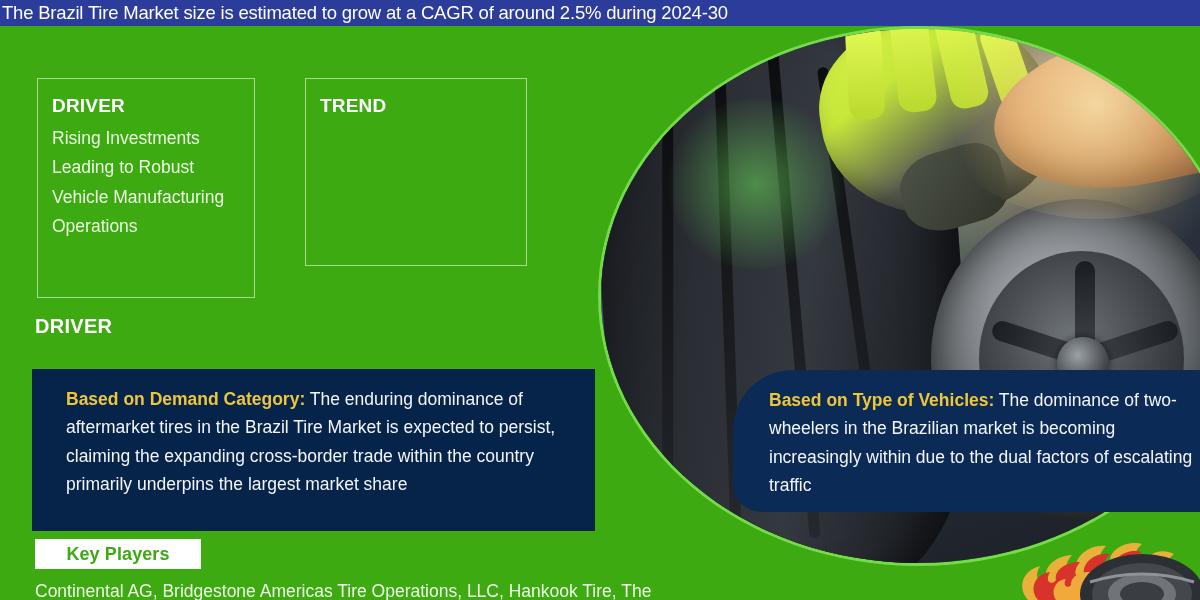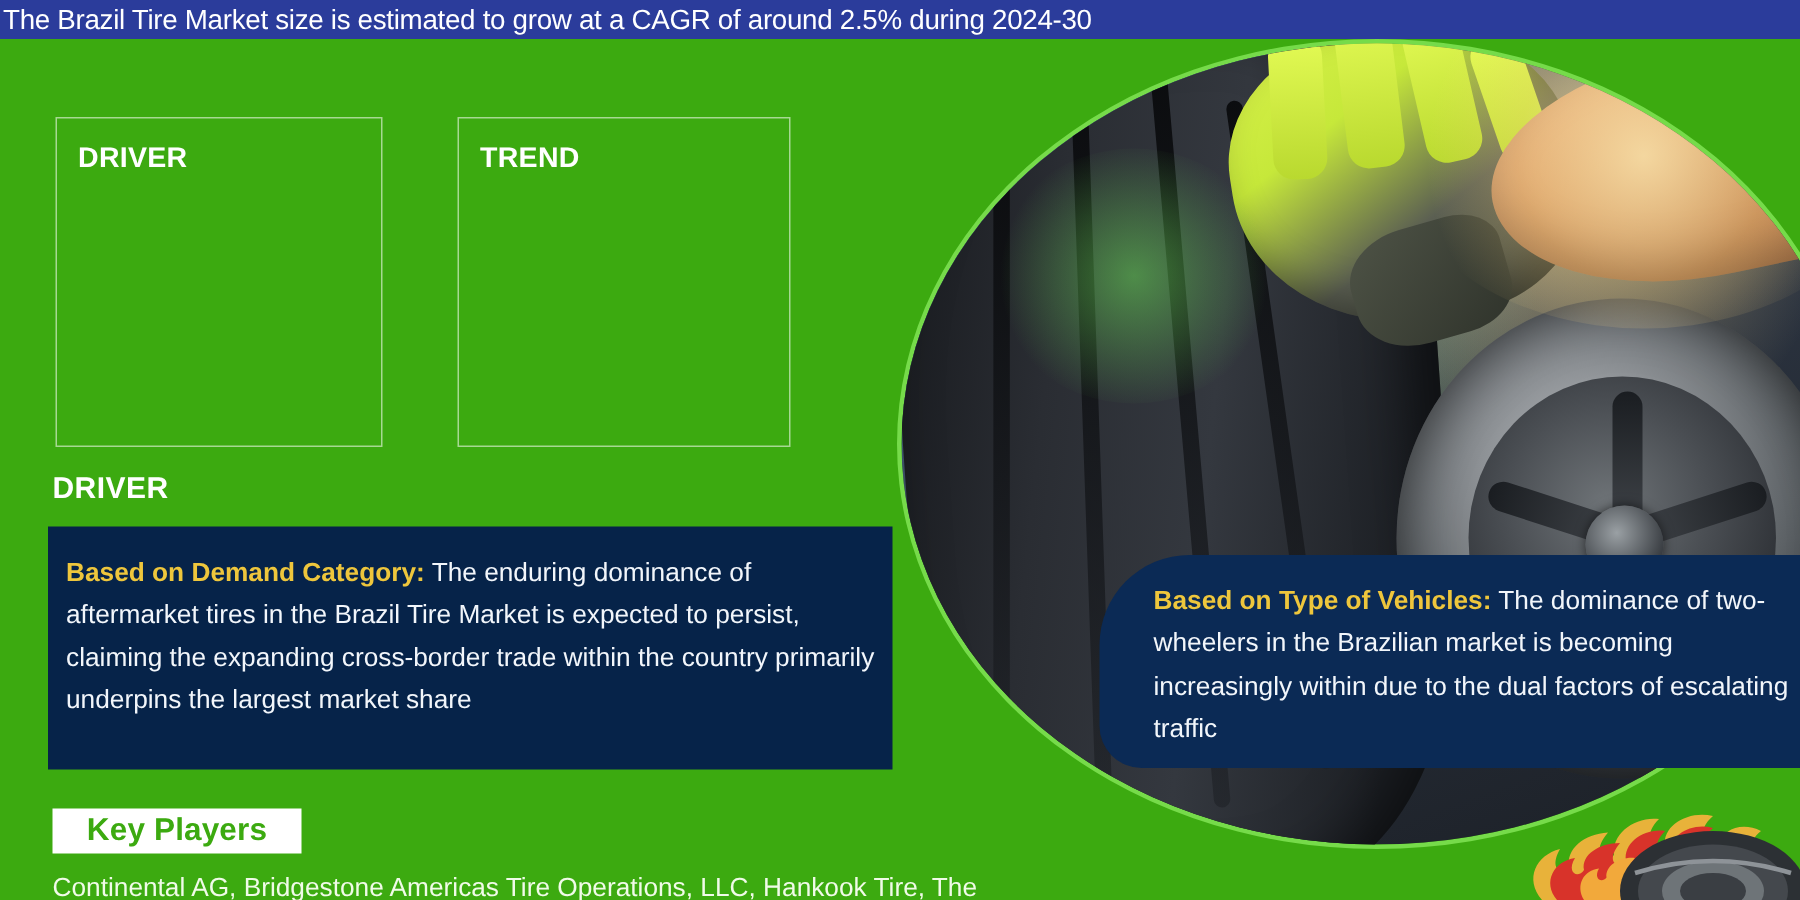--- a/index.html
+++ b/index.html
@@ -125,40 +125,40 @@
   }
 
   
   .feature-box {
     position:absolute;
     border:1px solid rgba(255,255,255,.55);
     padding:16px 14px 0 14px;
     z-index:20;
   }
   #driver-box { left:37px;  top:78px; width:218px; height:220px; }
-  #trend-box  { left:305px; top:78px; width:222px; height:220px; }
+  #trend-box  { left:305px; top:78px; width:222px; height:188px; }
   .feature-title {
     color:#ffffff; font-size:19px; font-weight:bold;
     letter-spacing:.2px; margin-bottom:7px;
   }
   .feature-text {
     color:#eafbe2; font-size:17.5px; font-weight:400; line-height:1.68;
   }
 
   
   #segment-label {
     position:absolute; left:35px; top:315px;
     color:#ffffff; font-size:20px; font-weight:bold; z-index:20;
     letter-spacing:.3px;
   }
   #segment-left-box {
-    position:absolute; left:32px; top:351px;
+    position:absolute; left:32px; top:369px;
     width:563px; height:162px;
     background:#062349;
-    padding:16px 12px;
+    padding:16px 34px;
     z-index:20;
   }
   #segment-right-box {
     position:absolute; left:733px; top:370px;
     width:475px; height:142px;
     background:#0B2A55;
     border-radius:60px 0 0 28px;
     padding:16px 14px 10px 36px;
     z-index:20;
   }
@@ -169,21 +169,21 @@
 
   
   #key-players-badge {
     position:absolute; left:35px; top:539px;
     width:166px; height:30px;
     background:#ffffff;
     display:flex; align-items:center; justify-content:center;
     z-index:25;
   }
   #key-players-badge span {
-    color:#3CAA10; font-size:21px; font-weight:bold; letter-spacing:.1px;
+    color:#3CAA10; font-size:18px; font-weight:bold; letter-spacing:.1px;
   }
   #key-players-text {
     position:absolute; left:35px; top:578px;
     width:900px;
     color:#f0fbe8; font-size:17.5px; line-height:1.55;
     z-index:25;
   }
 
   
   #flame-logo {
@@ -230,20 +230,21 @@
     <div id="cuff"></div>
     <div id="arm"></div>
 
     <div id="greenflare"></div>
     <div id="sunflare"></div>
   </div>
 </div>
 
 <div class="feature-box" id="driver-box">
   <div class="feature-title">DRIVER</div>
+  <div class="feature-text">Rising Investments Leading to Robust Vehicle Manufacturing Operations</div>
 </div>
 
 <div class="feature-box" id="trend-box">
   <div class="feature-title">TREND</div>
 </div>
 
 <div id="segment-label">DRIVER</div>
 
 <div id="segment-left-box">
   <div class="segment-text">

